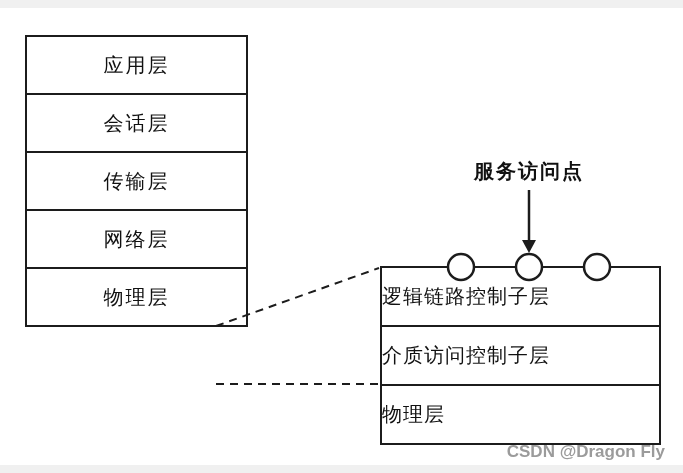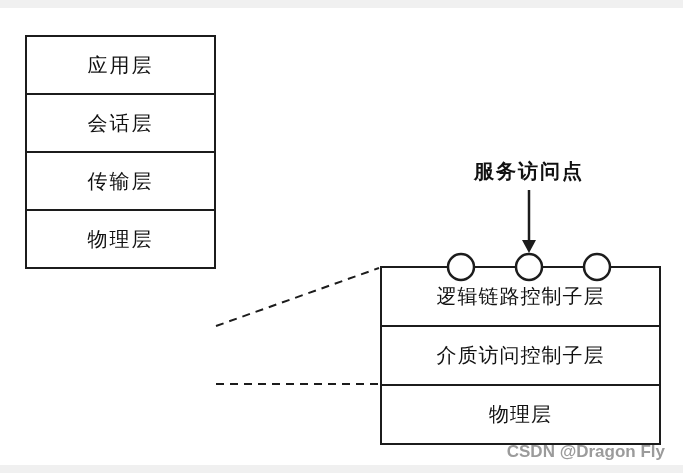--- a/index.html
+++ b/index.html
@@ -24,21 +24,21 @@
     background: #f0f0f0;
   }
   .band.top { top: 0; }
   .band.bottom { bottom: 0; }
 
   
   .osi-stack {
     position: absolute;
     left: 25px;
     top: 35px;
-    width: 191px;
+    width: 223px;
     border: 2px solid #1c1c1c;
     box-sizing: border-box;
     background: #0f172a;
   }
   .osi-cell {
     height: 56px;
     line-height: 56px;
     text-align: center;
     font-size: 20px;
     letter-spacing: 2px;
@@ -54,21 +54,20 @@
     left: 380px;
     top: 266px;
     width: 281px;
     border: 2px solid #1c1c1c;
     box-sizing: border-box;
     background: #ffffff;
   }
   .sub-row {
     height: 57px;
     line-height: 57px;
-    text-align: center;
     font-size: 20px;
     letter-spacing: 1px;
     border-bottom: 2px solid #1c1c1c;
     background: #ffffff;
     white-space: nowrap;
   }
   .sub-row:last-child { border-bottom: none; }
 
   
   .sap-label {
@@ -112,20 +111,21 @@
 
 <div class="canvas">
 
   <div class="band top"></div>
   <div class="band bottom"></div>
 
   <div class="osi-stack">
     <div class="osi-cell">应用层</div>
     <div class="osi-cell">会话层</div>
     <div class="osi-cell">传输层</div>
+    <div class="osi-cell">网络层</div>
     <div class="osi-cell">物理层</div>
   </div>
 
   <div class="sublayer-box">
     <div class="sub-row">逻辑链路控制子层</div>
     <div class="sub-row">介质访问控制子层</div>
     <div class="sub-row">物理层</div>
   </div>
 
   <div class="sap-label">服务访问点</div>

